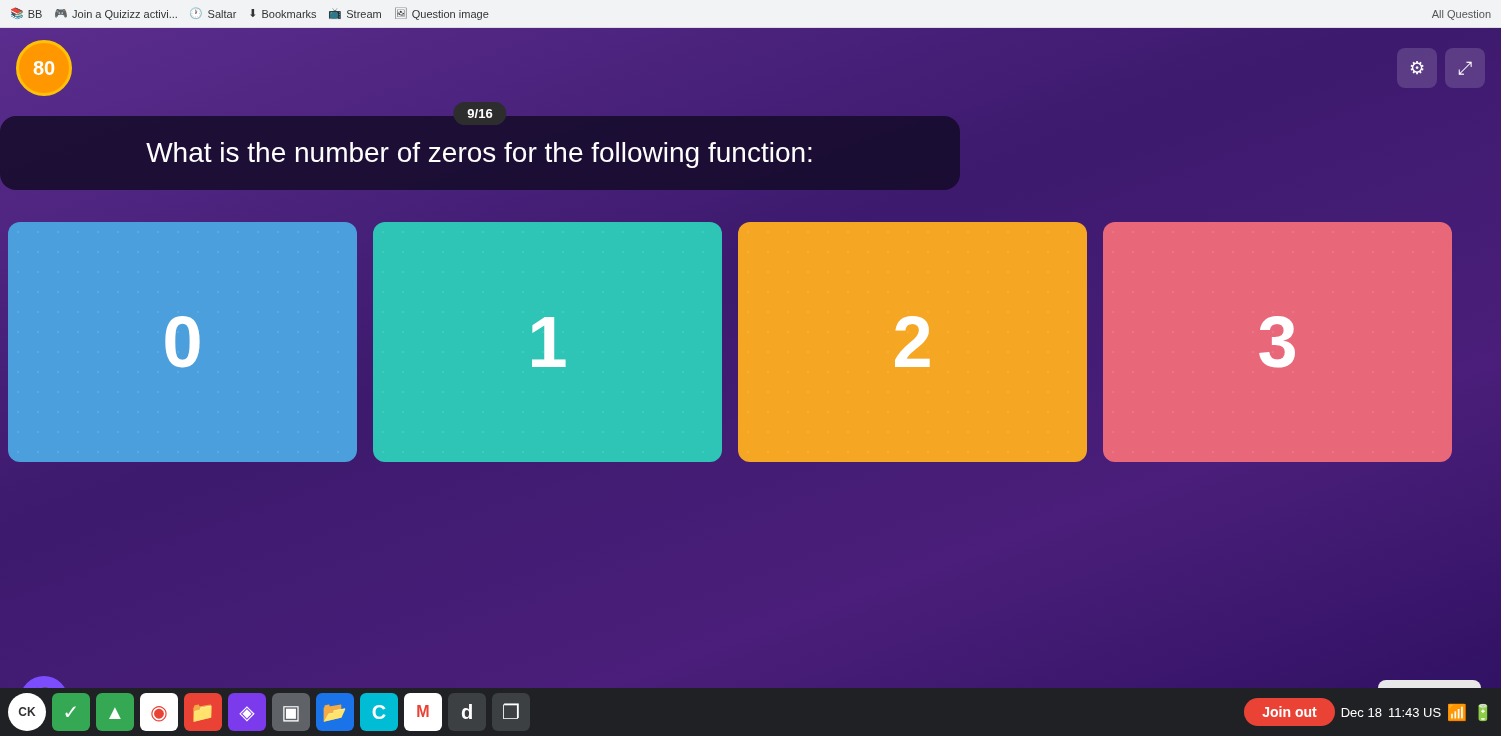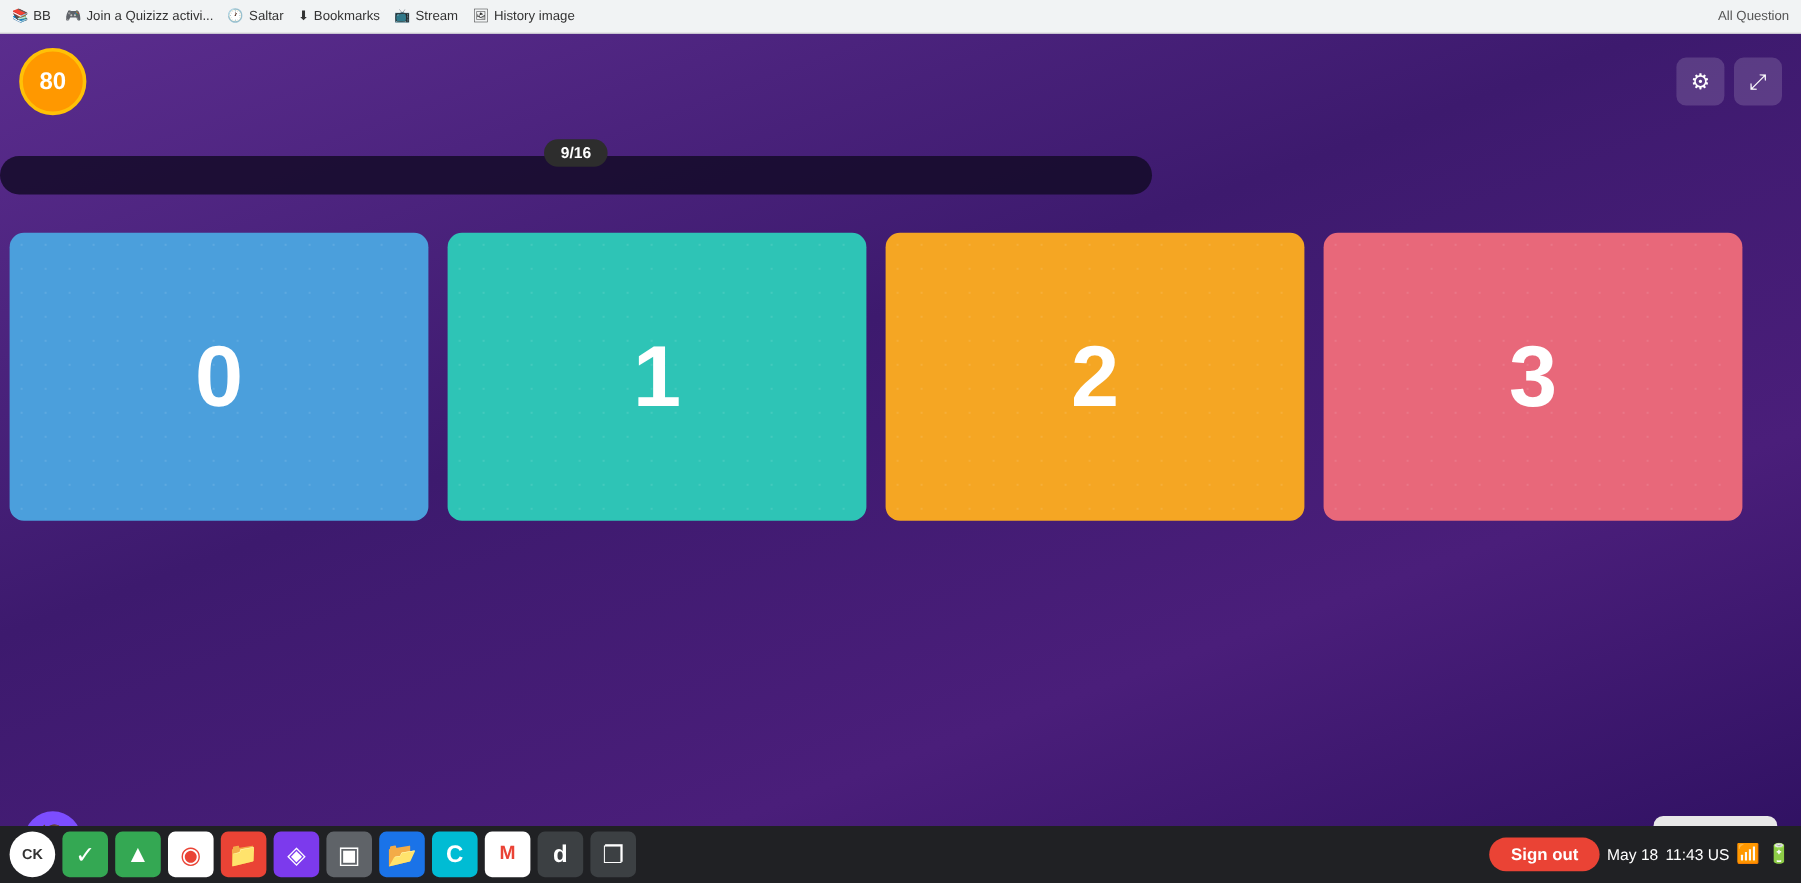--- a/index.html
+++ b/index.html
@@ -92,21 +92,21 @@
       font-size: 18px;
     }
 
     
     .question-card {
       background: rgba(20, 10, 40, 0.85);
       border-radius: 16px;
       padding: 16px 60px;
       max-width: 960px;
       width: 90%;
-      margin-top: 22px;
+      margin-top: 8px;
       text-align: center;
       position: relative;
     }
 
     .question-badge {
       position: absolute;
       top: -14px;
       left: 50%;
       transform: translateX(-50%);
       background: #2d2d2d;
@@ -294,21 +294,21 @@
   <span class="browser-bar-item">
     <span>⬇</span>
     <span>Bookmarks</span>
   </span>
   <span class="browser-bar-item">
     <span>📺</span>
     <span>Stream</span>
   </span>
   <span class="browser-bar-item">
     <span>🖼</span>
-    <span>History image</span>
+    <span>Question image</span>
   </span>
   <span class="browser-bar-bookmarks">All Question</span>
 </div>
 
 <div class="quiz-area">
 
   <div class="top-bar">
     <div class="score-badge">
       <span>80</span>
     </div>
@@ -317,20 +317,21 @@
         <span>⚙</span>
       </button>
       <button class="icon-btn">
         <span>⤢</span>
       </button>
     </div>
   </div>
 
   <div class="question-card">
     <div class="question-badge">9/16</div>
+    <div class="question-text">What is the number of zeros for the following function:</div>
   </div>
 
   <div class="answers-grid">
     <div class="answer-card blue">
       <span>0</span>
     </div>
     <div class="answer-card teal">
       <span>1</span>
     </div>
     <div class="answer-card orange">
@@ -381,18 +382,18 @@
   <div class="taskbar-icon" style="background:#fff;">
     <span style="color:#ea4335; font-weight:bold; font-size:16px;">M</span>
   </div>
   <div class="taskbar-icon dark">
     <span style="color:white; font-weight:bold;">d</span>
   </div>
   <div class="taskbar-icon" style="background:#3c4043;">
     <span style="color:white;">❐</span>
   </div>
   <div class="taskbar-spacer"></div>
-  <button class="sign-out-btn">Sign out</button>
-  <span class="taskbar-time">May 18</span>
+  <button class="sign-out-btn">Join out</button>
+  <span class="taskbar-time">Dec 18</span>
   <span class="taskbar-time">11:43 US</span>
   <span style="color:white; font-size:16px;">📶</span>
   <span style="color:white; font-size:16px;">🔋</span>
 </div>
 
 </body></html>

